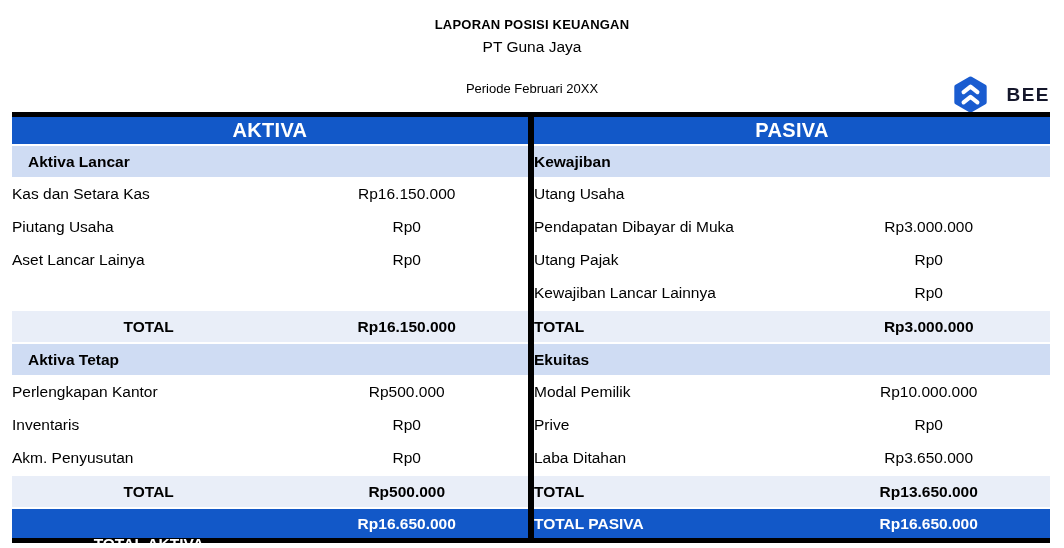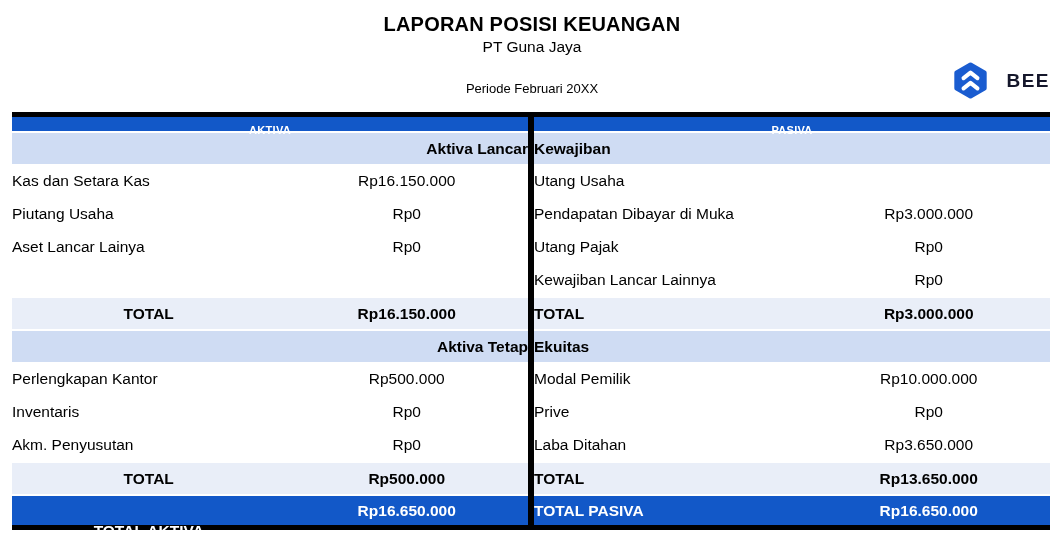--- a/index.html
+++ b/index.html
@@ -7,55 +7,55 @@
     width:1064px; height:548px;
     background:#ffffff;
     font-family:"Liberation Sans", sans-serif;
     color:#000;
     position:relative;
     overflow:hidden;
   }
 
   
   .title-block { text-align:center; padding-top:13px; }
-  .title   { font-size:20px; font-weight:bold; line-height:23px; letter-spacing:.2px; }
+  .title   { font-size:13px; font-weight:bold; line-height:23px; letter-spacing:.2px; }
   .company { font-size:15.5px; line-height:22px; }
   .period  { font-size:13px; line-height:22px;margin-top:20px; }
 
   
-  .logo { position:absolute; top:62px; right:14px; display:flex; align-items:center; gap:17px;text-align:center; }
+  .logo { position:absolute; top:76px; right:14px; display:flex; align-items:center; gap:17px;text-align:center; }
   .logo-text { font-size:19px; font-weight:bold; letter-spacing:1.5px; color:var(--logo-text,#15172b); }
 
   
   .board {
     position:absolute; left:12px; top:112px; width:1038px;
     border-top:5px solid var(--bar-black,#000);
     border-bottom:5px solid var(--bar-black,#000);
     display:flex;
   }
   .divider { width:6px; background:var(--bar-black,#000); }
   .col { width:516px; }
 
   .col-header {
-    height:14px; line-height:27px;
+    height:27px; line-height:27px;
     background:var(--header-blue,#1258c8);
-    color:#fff; font-weight:bold; font-size:11px; text-align:center;
+    color:#fff; font-weight:bold; font-size:20px; text-align:center;
     letter-spacing:.3px;
   }
 
   .row { height:33px; display:flex; align-items:center; font-size:15.5px; box-sizing:border-box; }
   .cell.label { width:53%; box-sizing:border-box; white-space:nowrap; }
   .cell.value { width:47%; text-align:center; white-space:nowrap; }
 
   .row.section {
     background:var(--section-band,#cfdcf3);
     font-weight:bold; border-top:2px solid #fff;
   }
   .row.section .cell.label { width:100%; }
-  .col-left .row.section .cell.label { text-align:right; padding-left:0; }
+  .col-left .row.section .cell.label { text-align:left; padding-left:16px; }
 
   .row.total {
     background:var(--total-band,#e9eef8);
     font-weight:bold; border-top:2px solid #fff;
   }
   .col-left .row.total .cell.label { text-align:center; padding-left:0; }
 
   .row.grand {
     height:31px;
     background:var(--header-blue,#1258c8);

